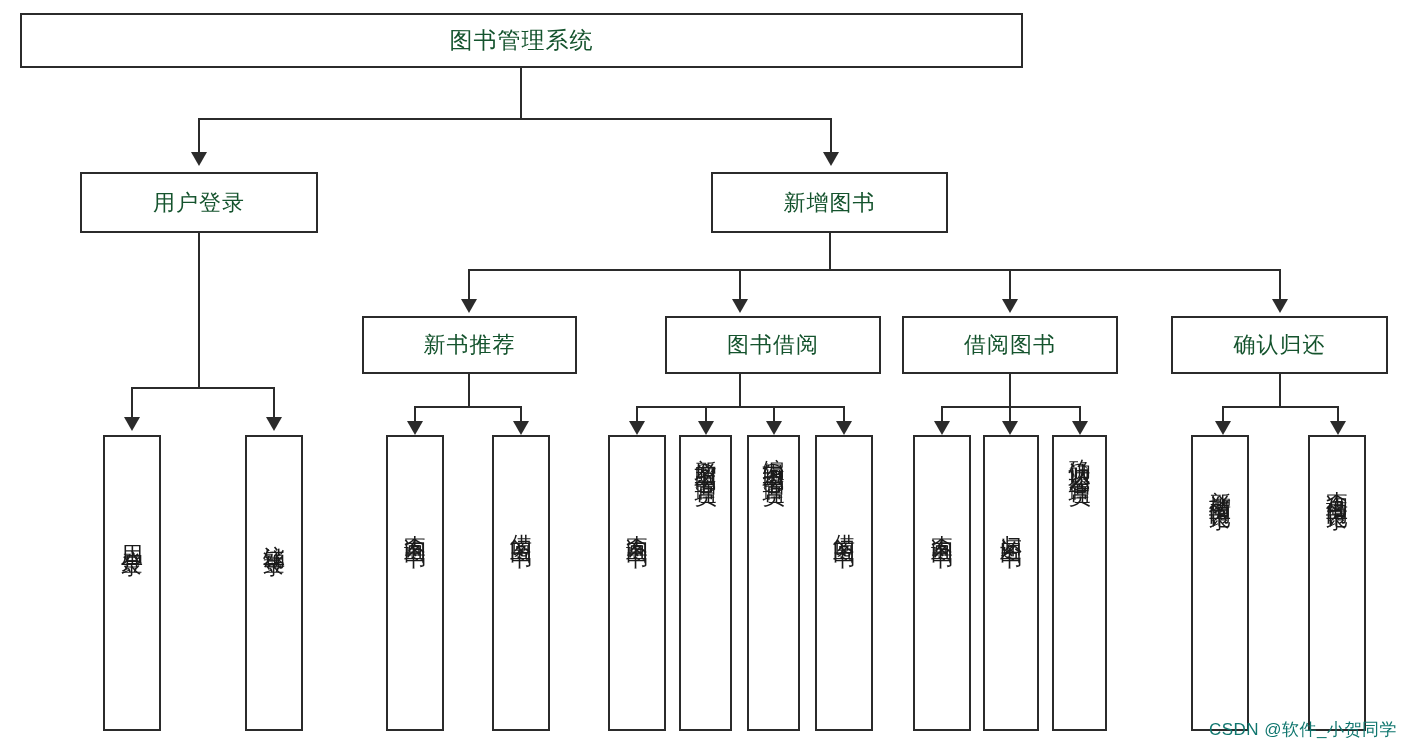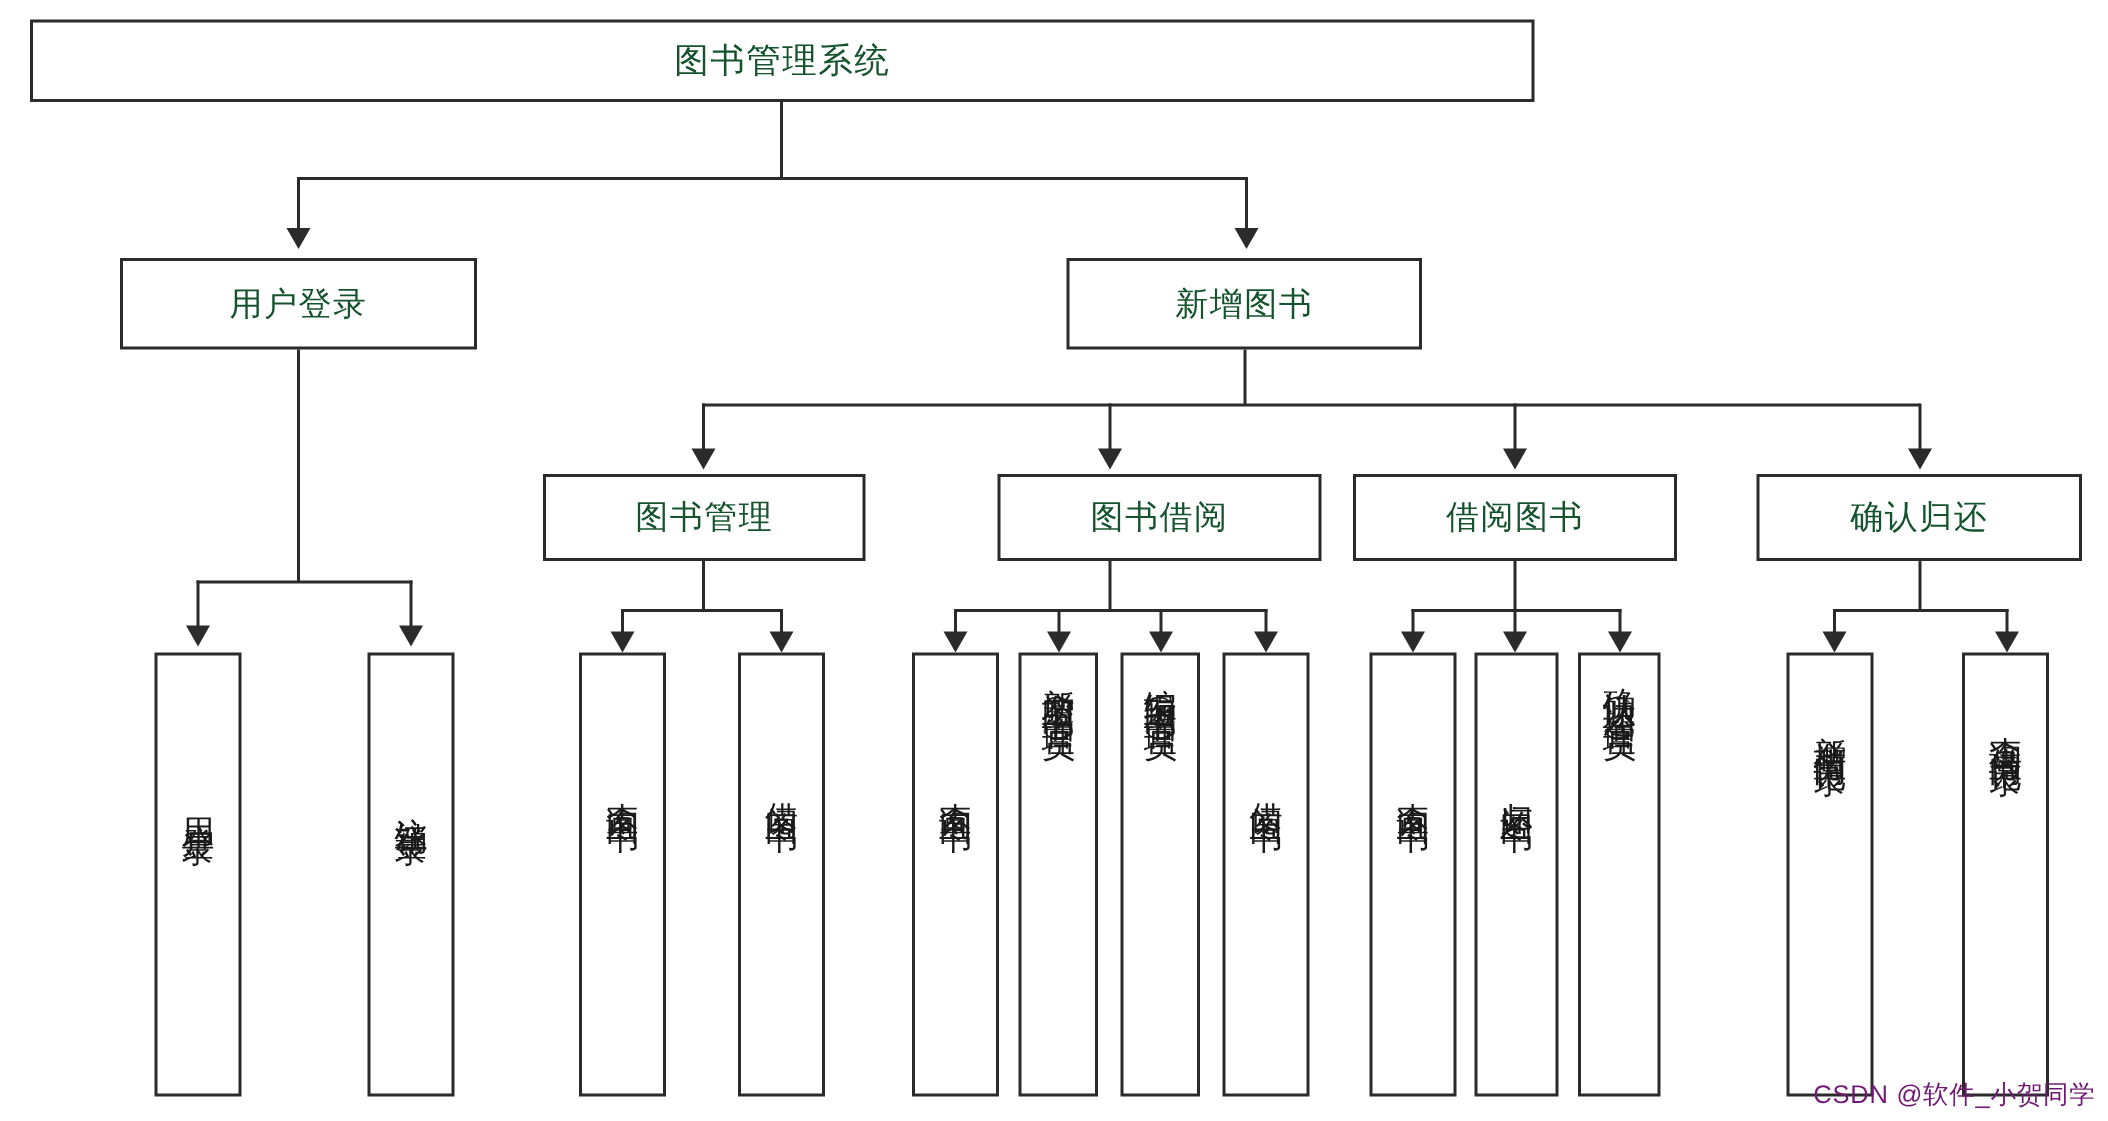--- a/index.html
+++ b/index.html
@@ -63,21 +63,21 @@
     height: 0;
     border-left: 8px solid transparent;
     border-right: 8px solid transparent;
     border-top: 14px solid #2b2b2b;
   }
   #watermark {
     position: absolute;
     right: 8px;
     bottom: 6px;
     font-size: 17px;
-    color: #701a75;
+    color: #0f766e;
     white-space: nowrap;
     letter-spacing: 0.5px;
   }
 </style>
 </head>
 <body>
 
 <div id="canvas">
 
   <div class="node node-h node-root" style="left:20px; top:13px; width:1003px; height:55px;">
@@ -112,21 +112,21 @@
   <div class="edge edge-v" style="left:468px; top:269px; width:2px; height:32px;"></div>
   <div class="arrow" style="left:461px; top:299px;"></div>
   <div class="edge edge-v" style="left:739px; top:269px; width:2px; height:32px;"></div>
   <div class="arrow" style="left:732px; top:299px;"></div>
   <div class="edge edge-v" style="left:1009px; top:269px; width:2px; height:32px;"></div>
   <div class="arrow" style="left:1002px; top:299px;"></div>
   <div class="edge edge-v" style="left:1279px; top:269px; width:2px; height:32px;"></div>
   <div class="arrow" style="left:1272px; top:299px;"></div>
 
   <div class="node node-h" style="left:362px; top:316px; width:215px; height:58px;">
-    <span class="label">图书管理</span>
+    <span class="label">新书推荐</span>
   </div>
   <div class="node node-h" style="left:665px; top:316px; width:216px; height:58px;">
     <span class="label">图书借阅</span>
   </div>
   <div class="node node-h" style="left:902px; top:316px; width:216px; height:58px;">
     <span class="label">借阅图书</span>
   </div>
   <div class="node node-h" style="left:1171px; top:316px; width:217px; height:58px;">
     <span class="label">确认归还</span>
   </div>

